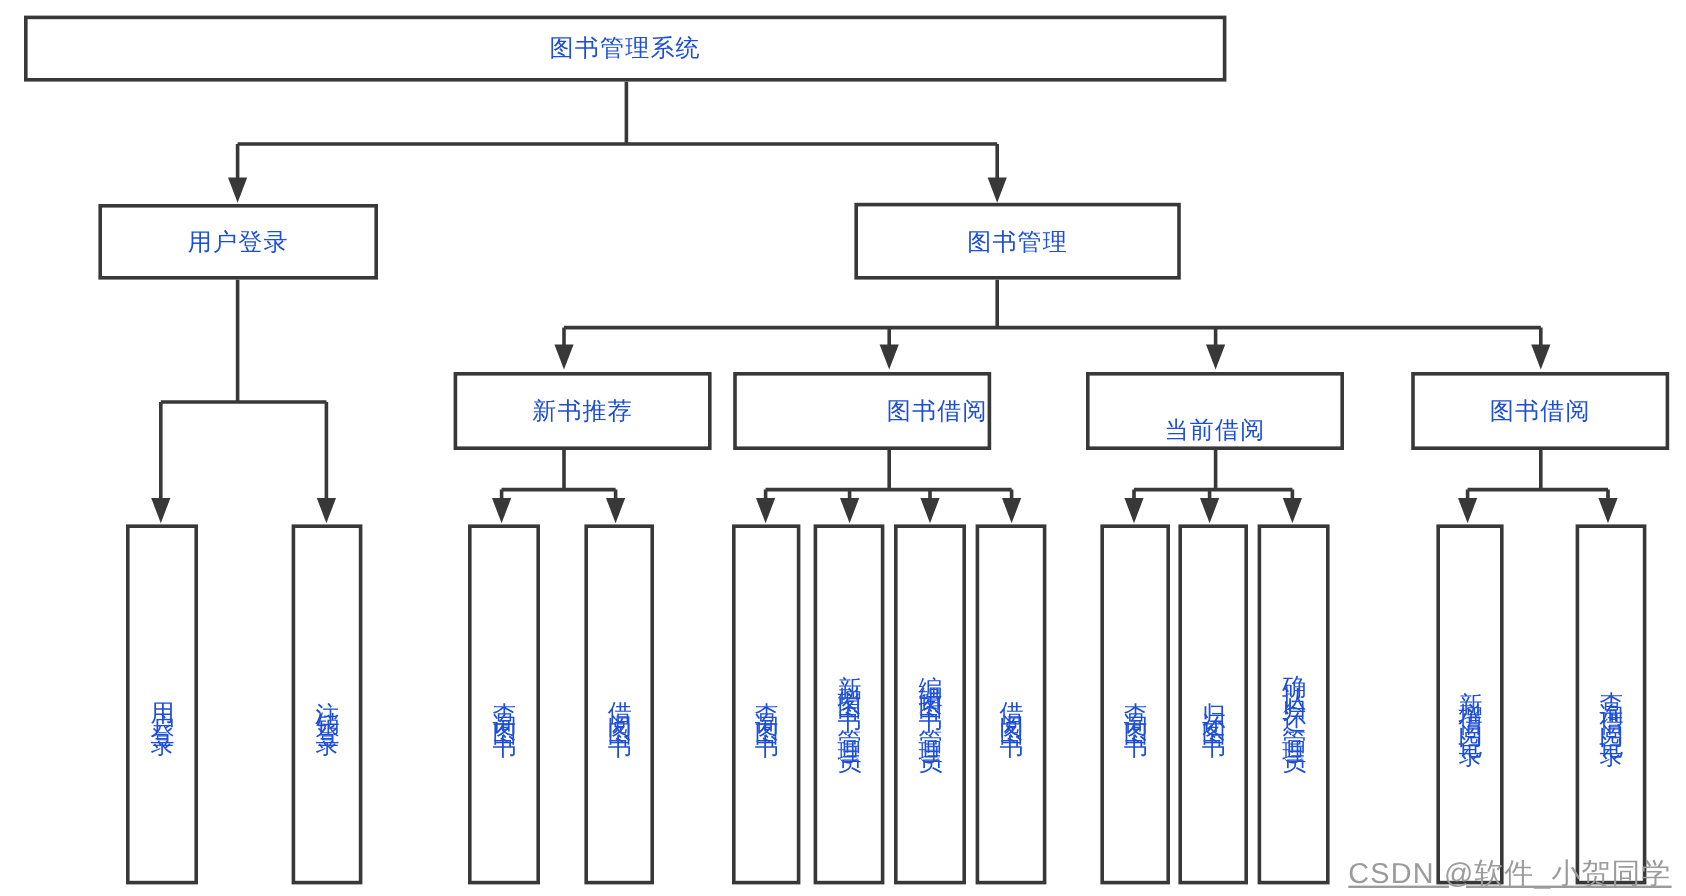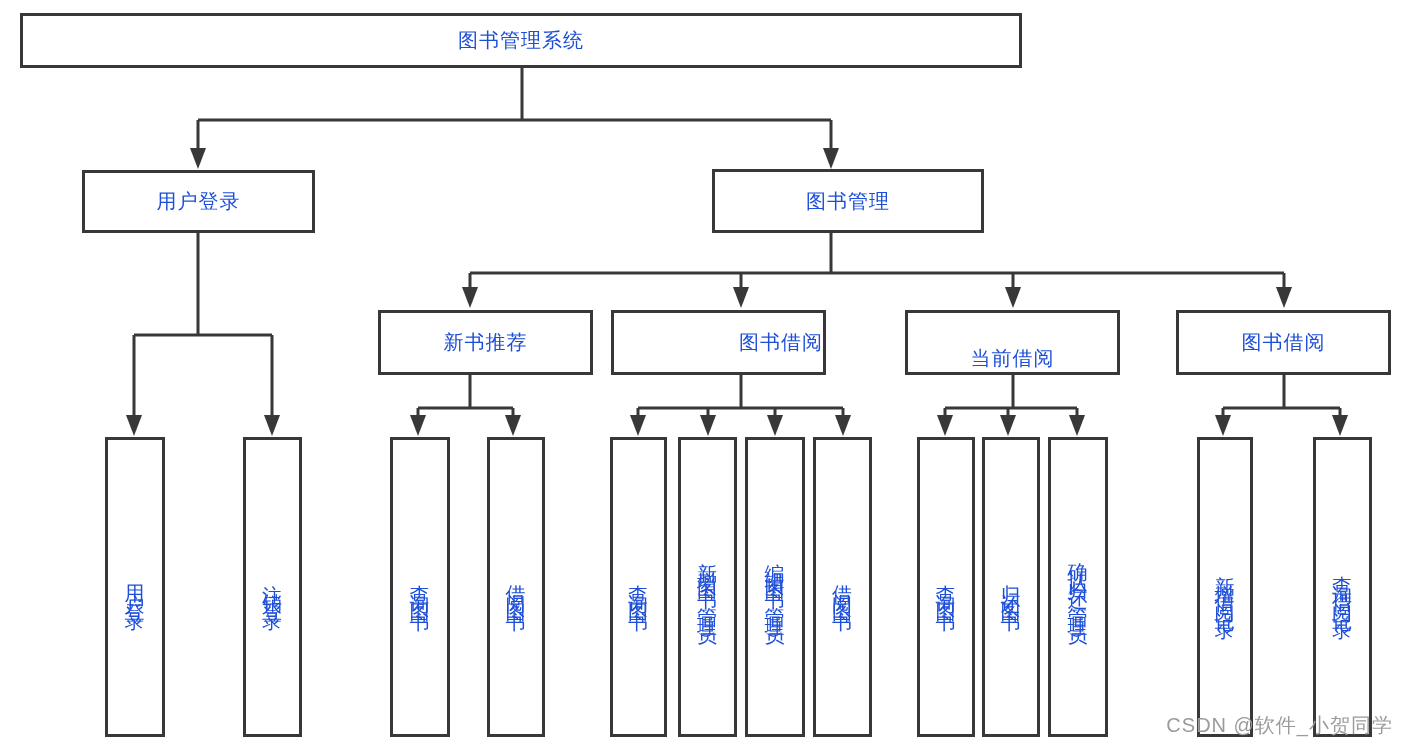--- a/index.html
+++ b/index.html
@@ -72,24 +72,25 @@
   .lc4 { left: 813px;  width: 59px; }
   .ld1 { left: 917px;  width: 58px; }
   .ld2 { left: 982px;  width: 58px; }
   .ld3 { left: 1048px; width: 60px; }
   .le1 { left: 1197px; width: 56px; }
   .le2 { left: 1313px; width: 59px; }
   .watermark {
     position: absolute;
     top: 712px;
     right: 12px;
-    font-size: 20px;
+    font-size: 24px;
     color: #9b9b9b;
     letter-spacing: 1px;
     white-space: nowrap;
+    text-decoration: underline;
   }
 </style>
 </head>
 <body>
 
 <div class="canvas">
 
   <svg class="connectors" viewBox="0 0 1405 747" xmlns="http://www.w3.org/2000/svg">
     <g>
       <path d="M522,68 V120 M198,120 H831 M198,120 V150 M831,120 V150"></path>

